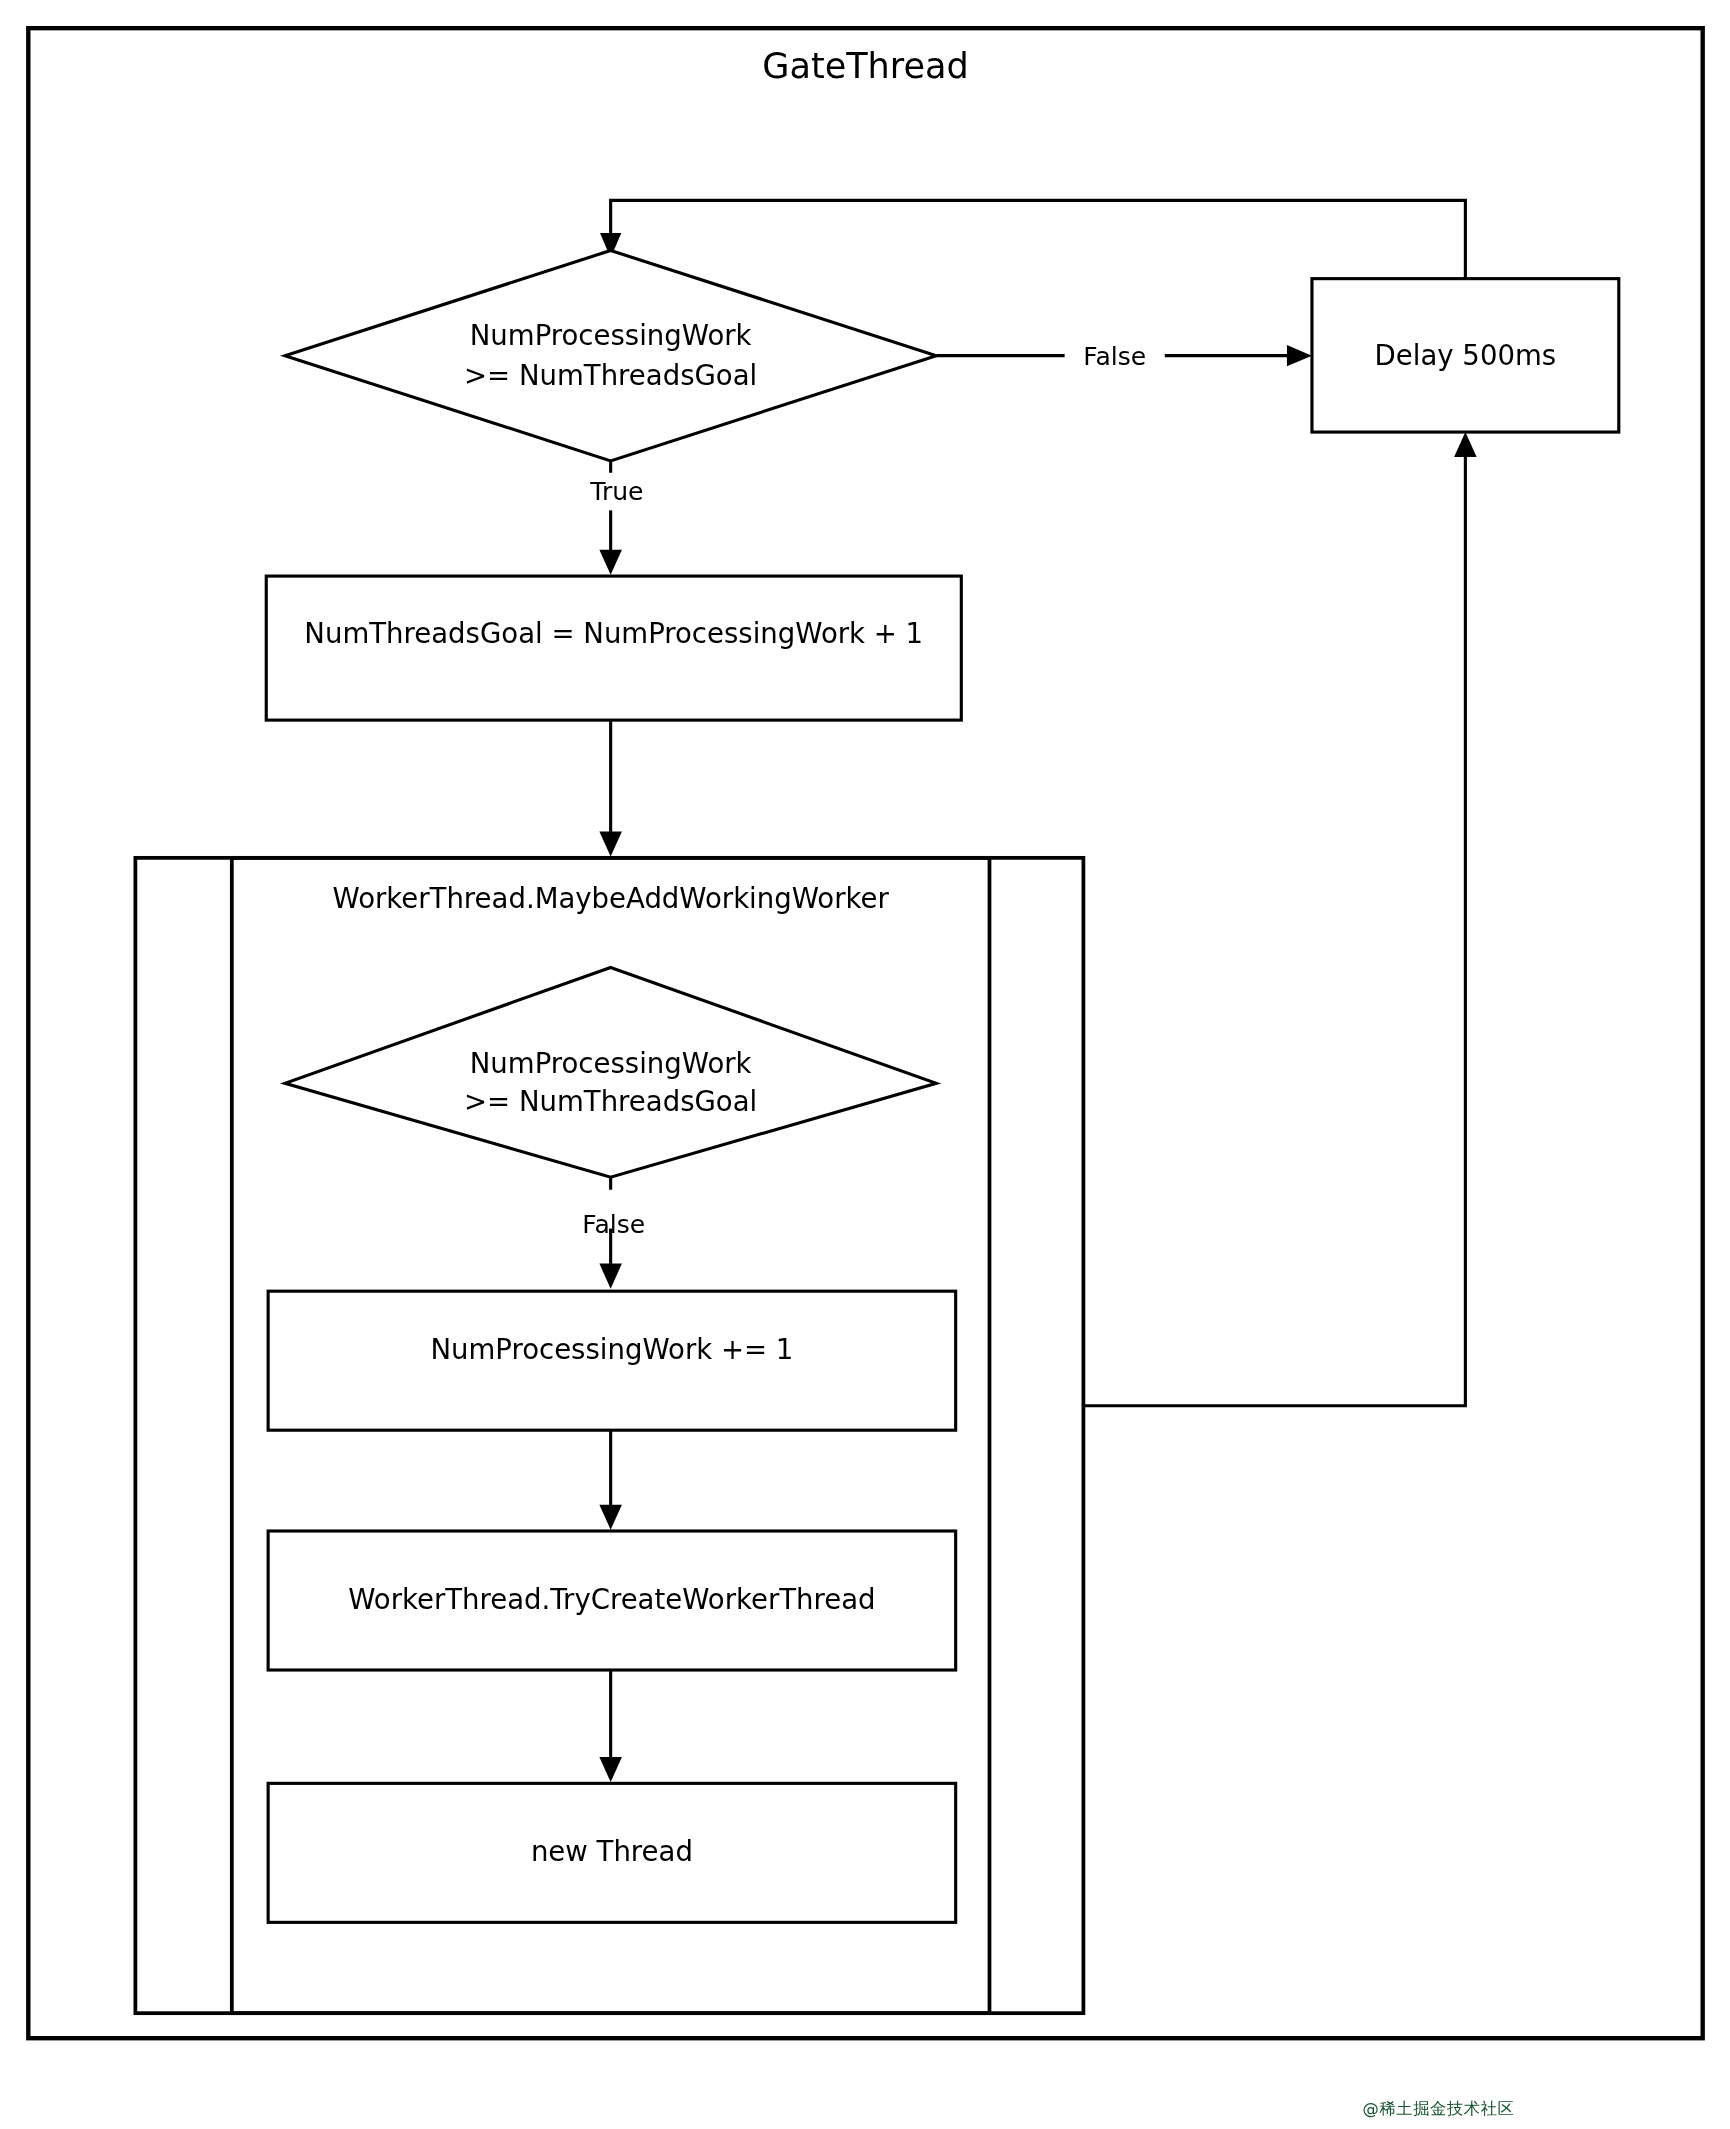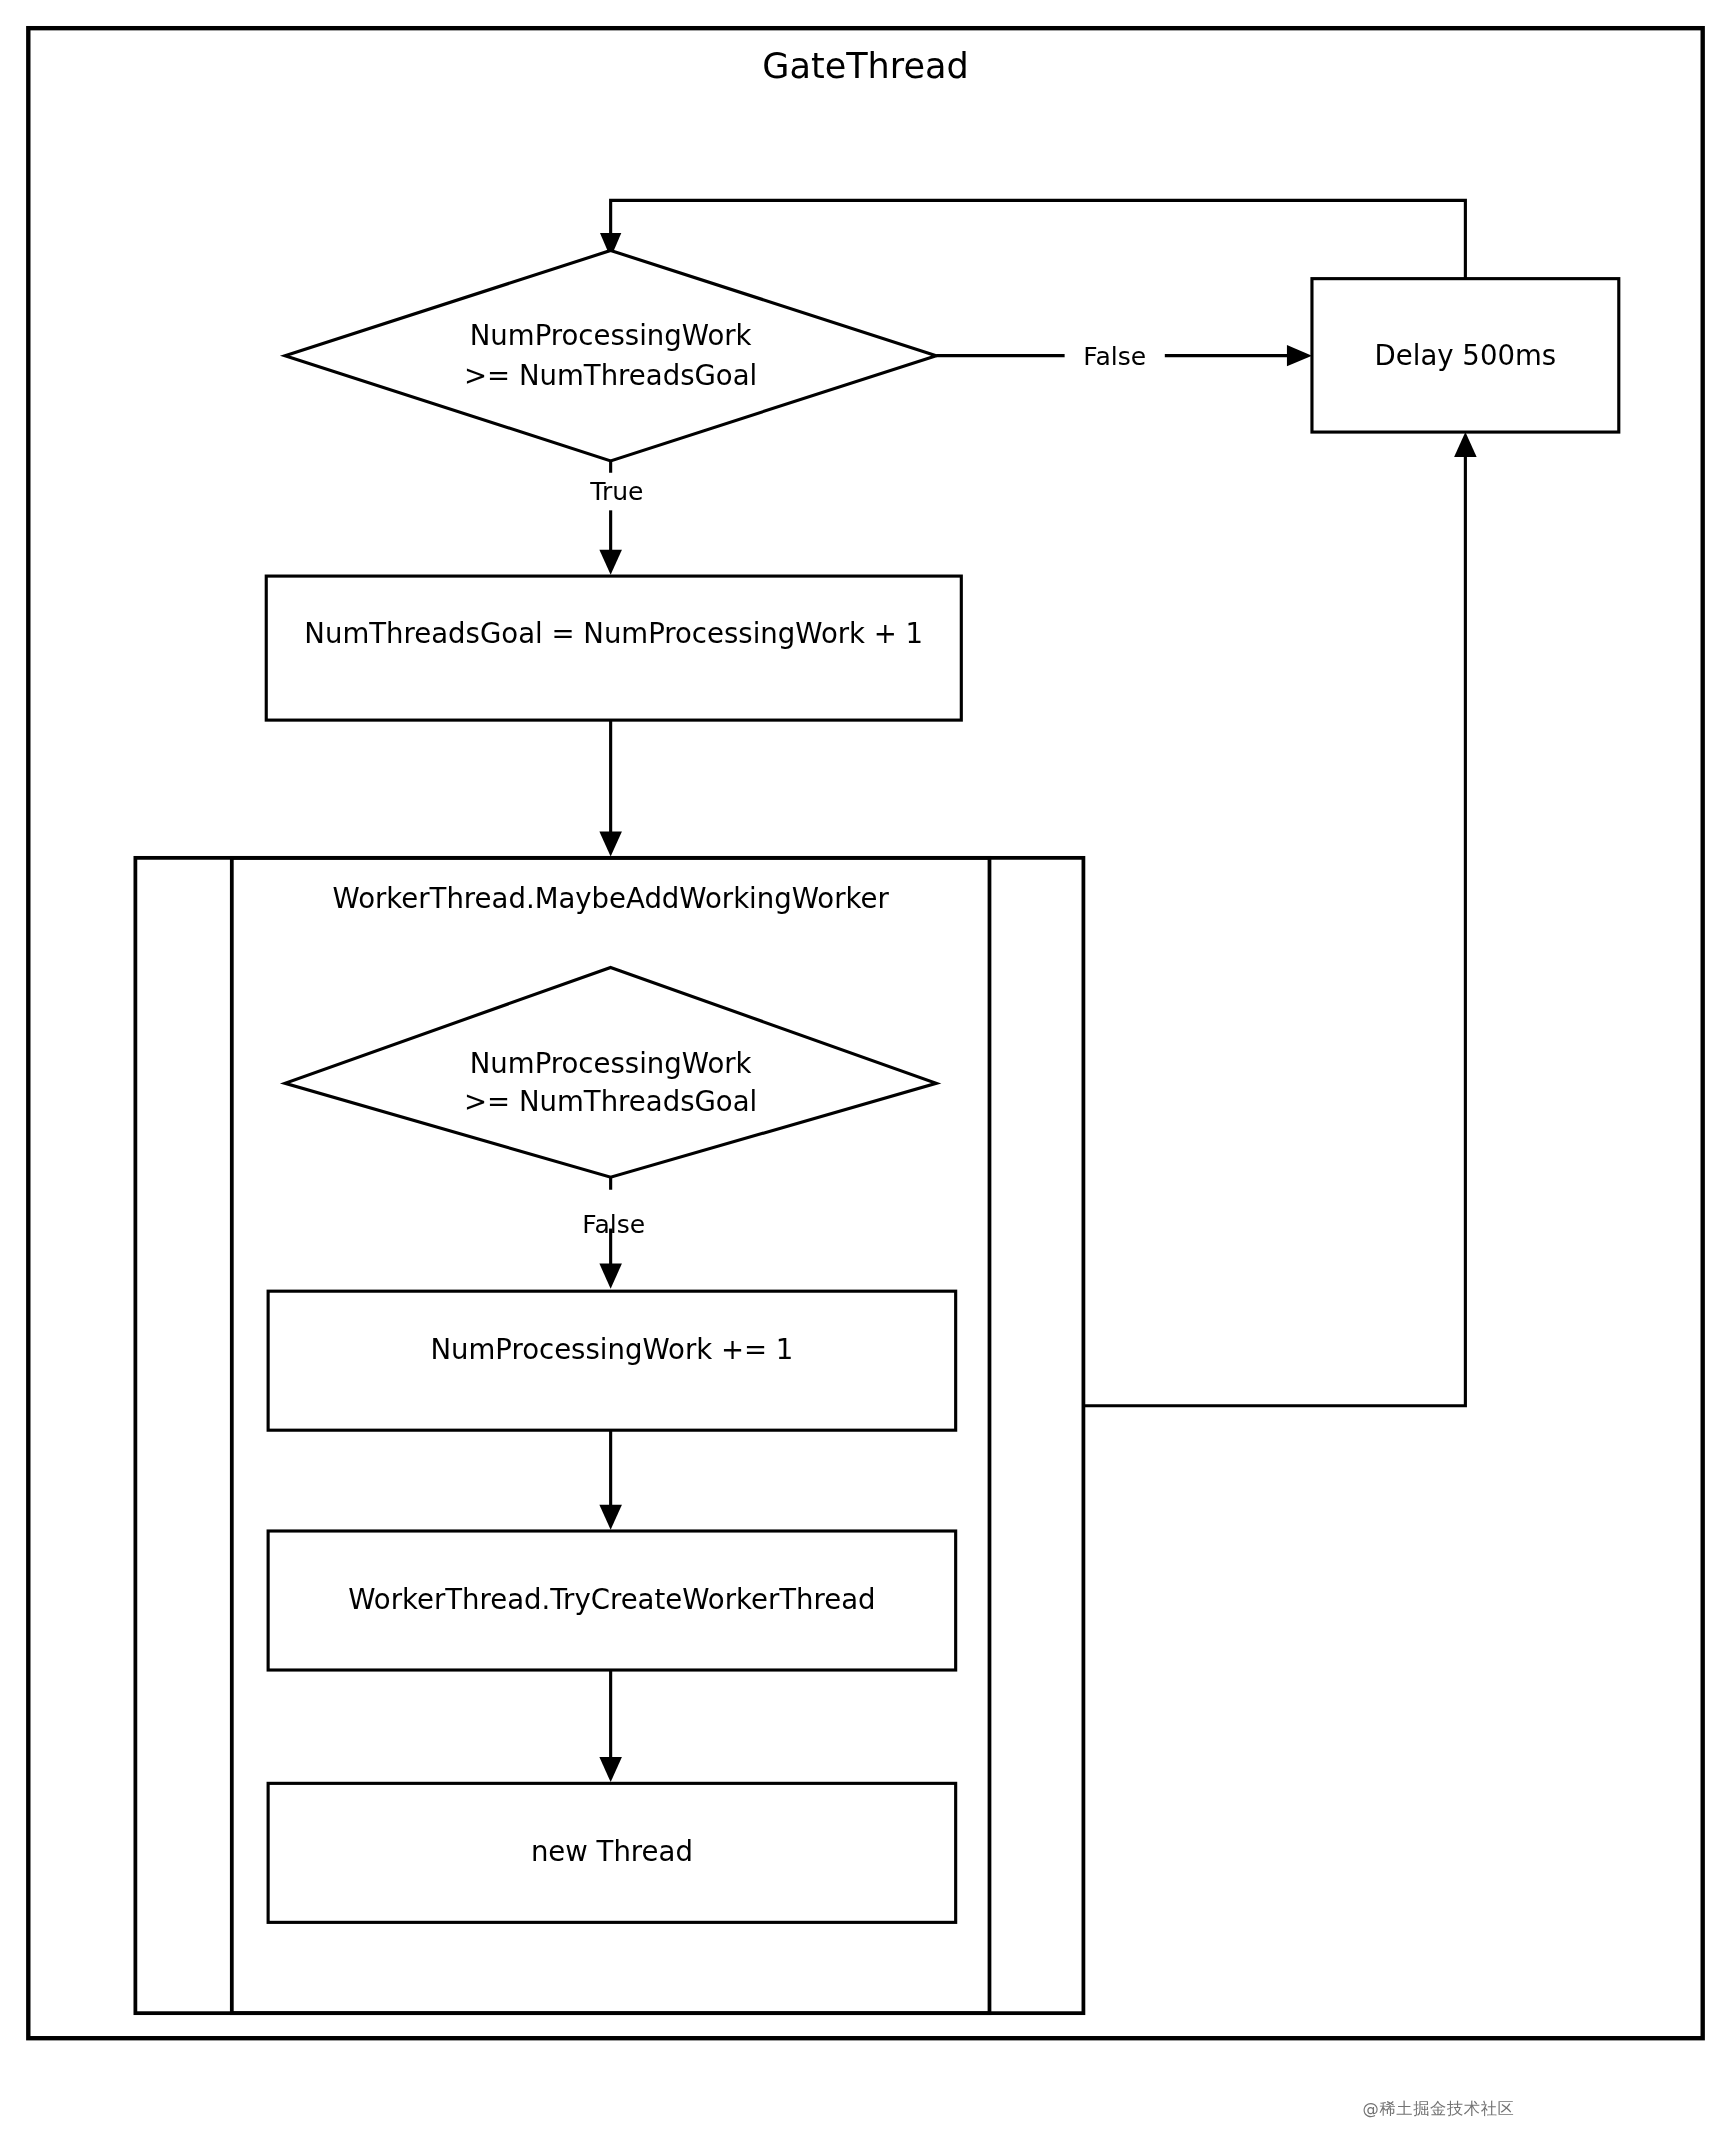--- a/index.html
+++ b/index.html
@@ -75,21 +75,21 @@
   }
   .lbl-edge {
     font-size: 40px;
   }
   .watermark {
     position: absolute;
     right: 12.5px;
     bottom: 8.8px;
     font-family: "DejaVu Sans", sans-serif;
     font-size: 16.3px;
-    color: #737373;
+    color: #14532d;
     letter-spacing: 0.6px;
     white-space: nowrap;
     user-select: none;
     margin-top: 29px;
   }
 </style>
 </head>
 <body>
 
 <div id="stage">

